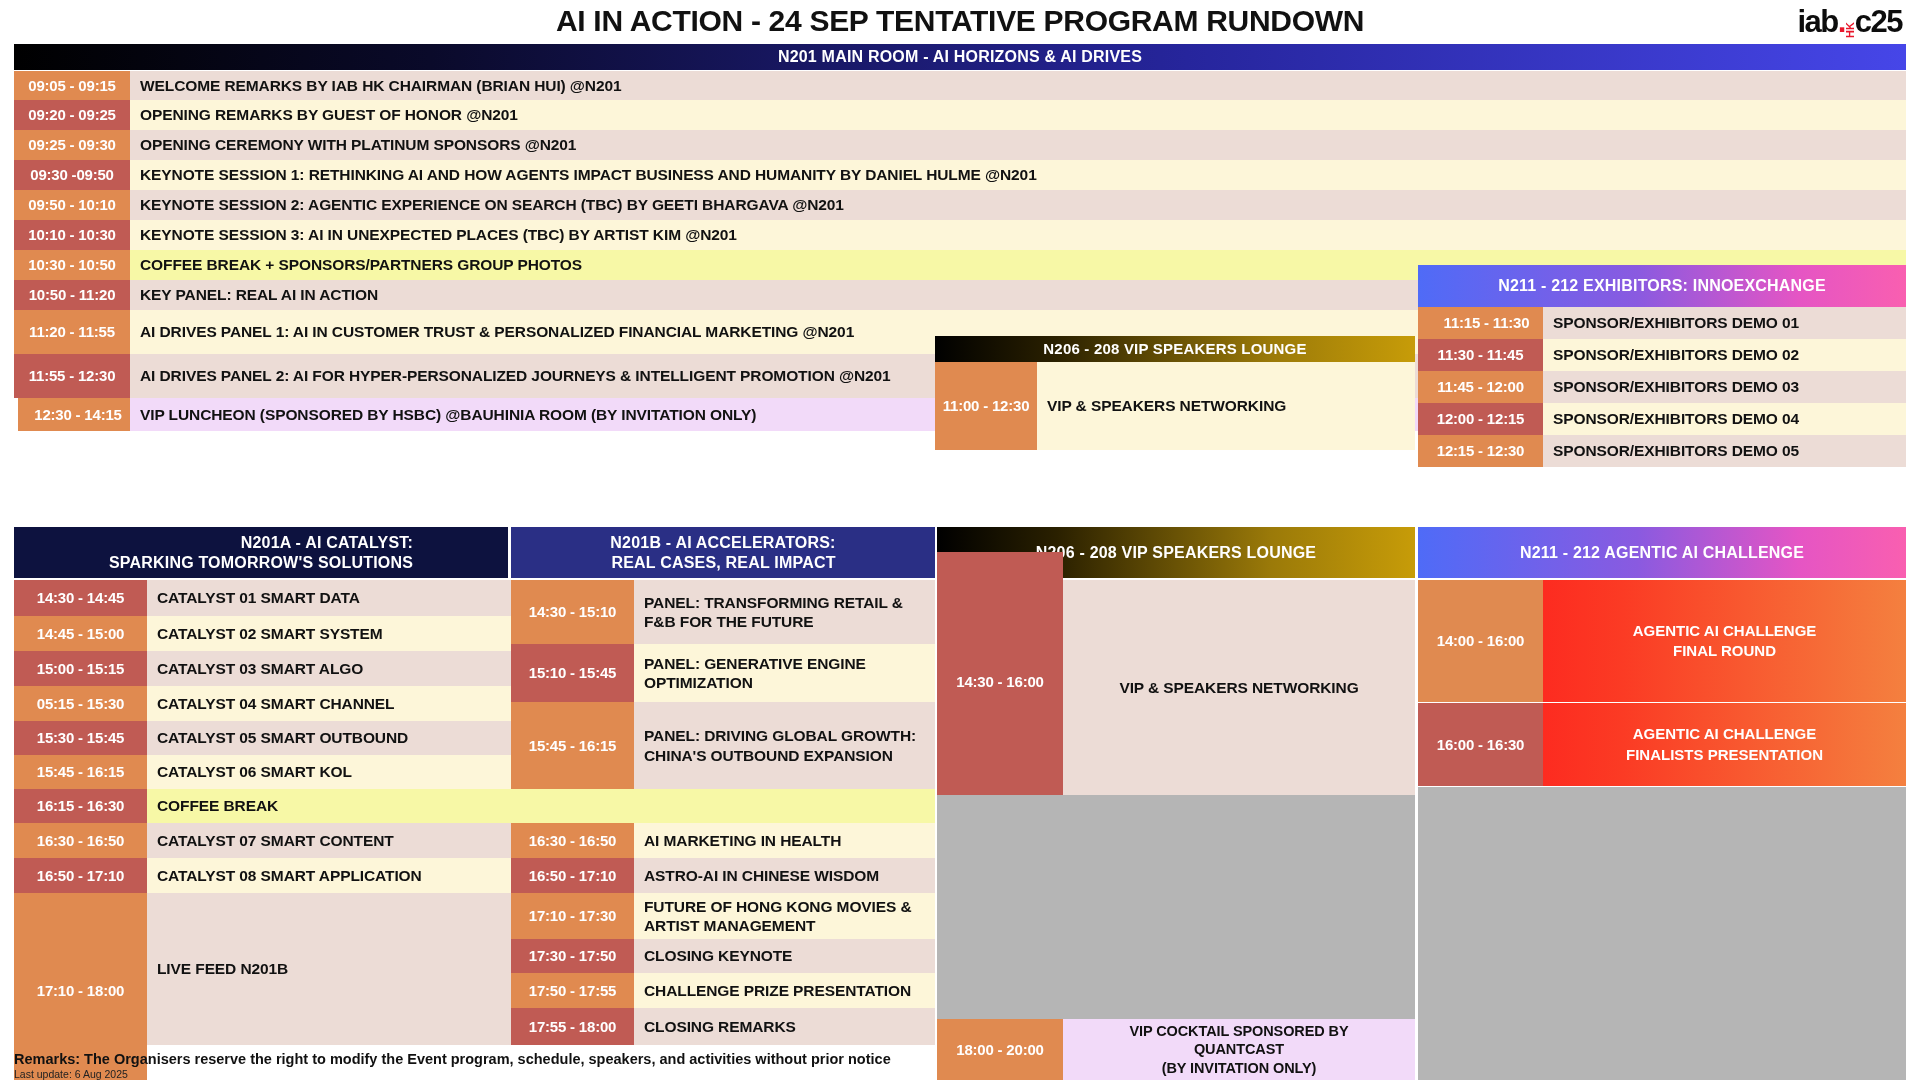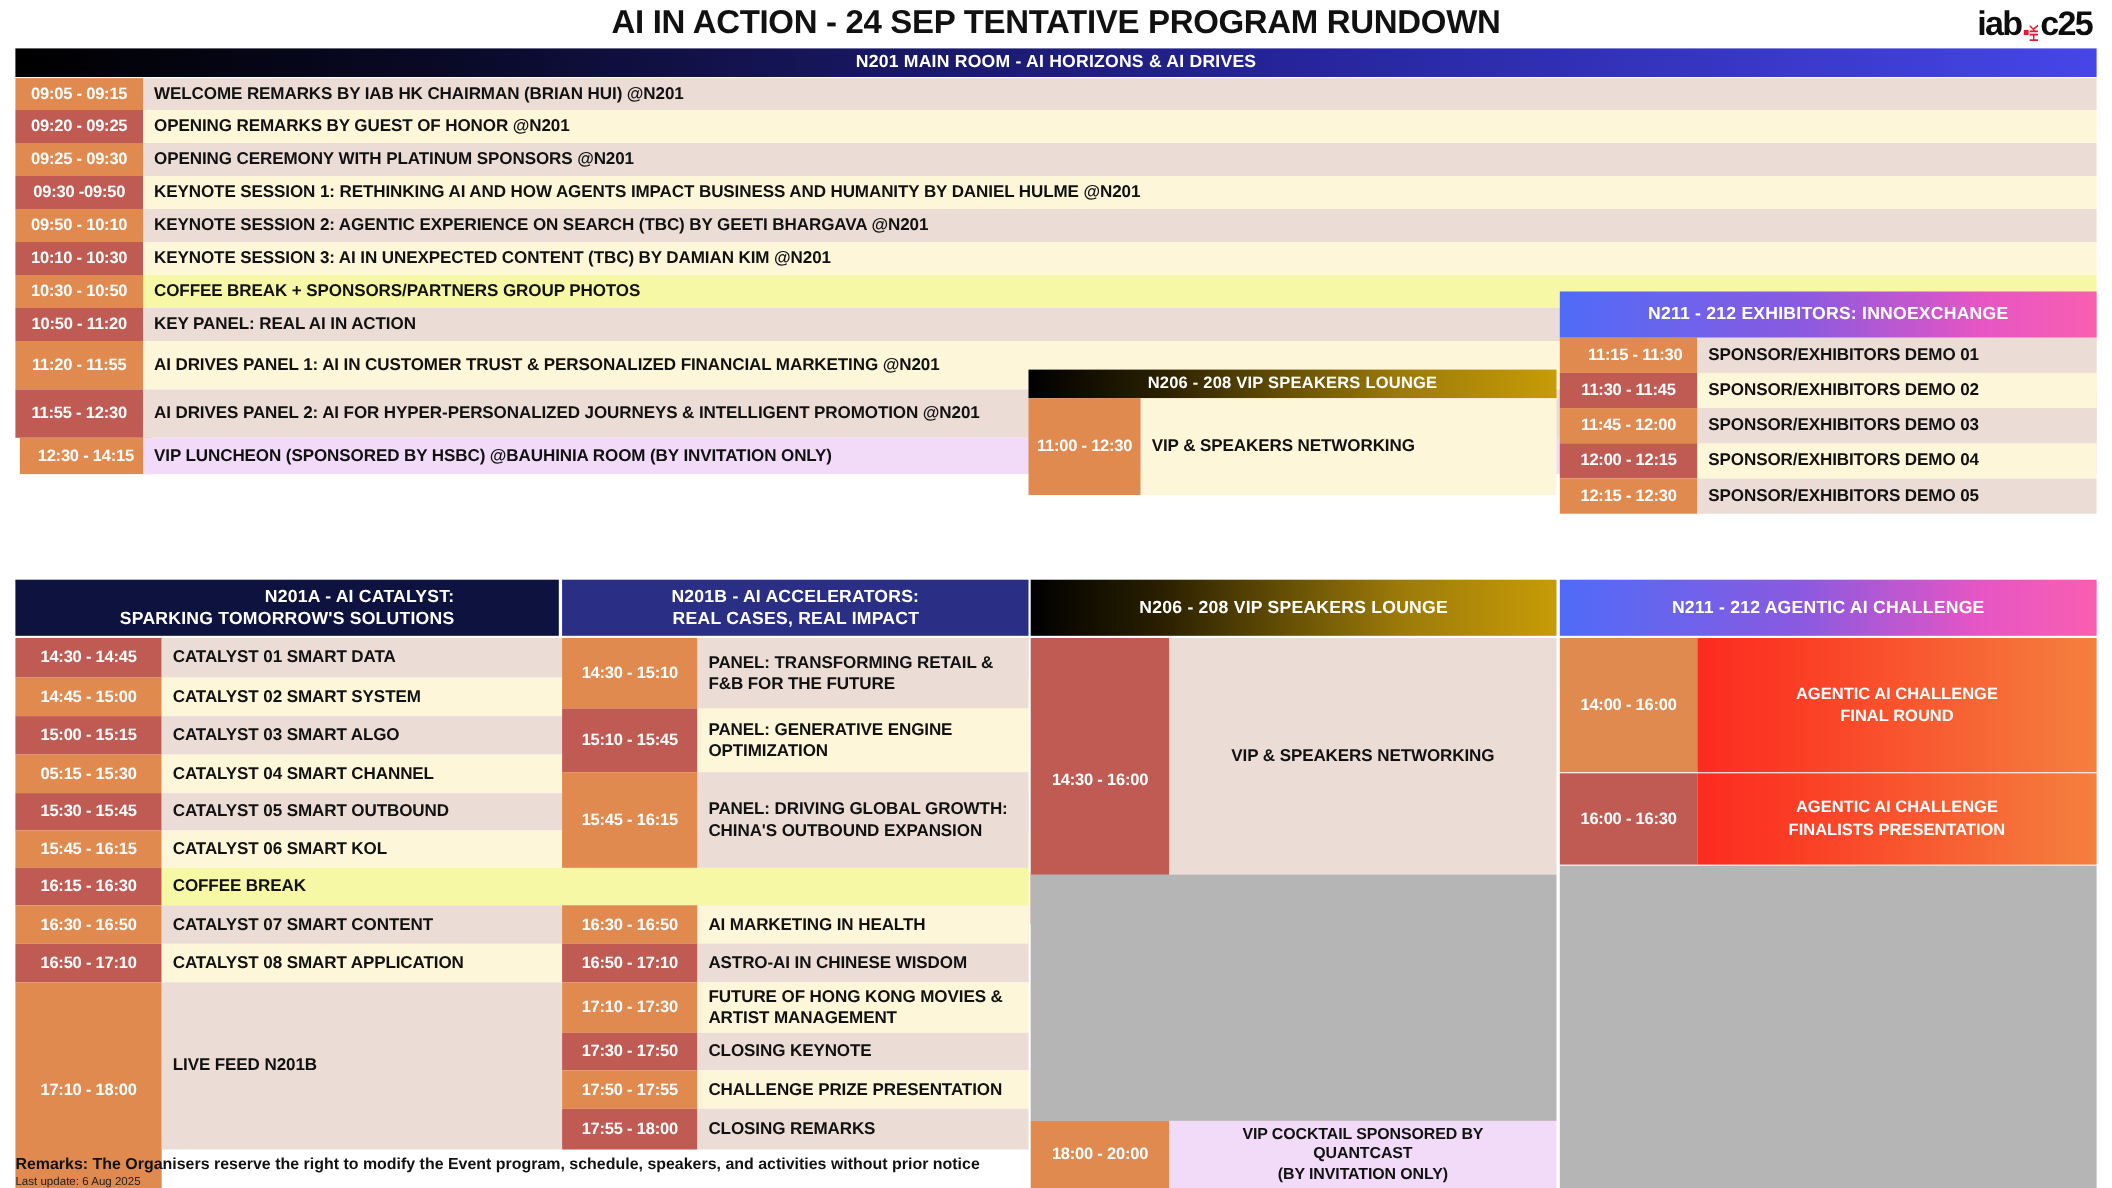--- a/index.html
+++ b/index.html
@@ -111,21 +111,21 @@
   <div class="blk timecell t-orange" style="left:14px; top:130px; width:116px; height:30px;">09:25 - 09:30</div>
   <div class="blk descell d-pink" style="left:130px; top:130px; width:1776px; height:30px;">OPENING CEREMONY WITH PLATINUM SPONSORS @N201</div>
 
   <div class="blk timecell t-red" style="left:14px; top:160px; width:116px; height:30px;">09:30 -09:50</div>
   <div class="blk descell d-cream" style="left:130px; top:160px; width:1776px; height:30px;">KEYNOTE SESSION 1: RETHINKING AI AND HOW AGENTS IMPACT BUSINESS AND HUMANITY BY DANIEL HULME @N201</div>
 
   <div class="blk timecell t-orange" style="left:14px; top:190px; width:116px; height:30px;">09:50 - 10:10</div>
   <div class="blk descell d-pink" style="left:130px; top:190px; width:1776px; height:30px;">KEYNOTE SESSION 2: AGENTIC EXPERIENCE ON SEARCH (TBC) BY GEETI BHARGAVA @N201</div>
 
   <div class="blk timecell t-red" style="left:14px; top:220px; width:116px; height:30px;">10:10 - 10:30</div>
-  <div class="blk descell d-cream" style="left:130px; top:220px; width:1776px; height:30px;">KEYNOTE SESSION 3: AI IN UNEXPECTED CONTENT (TBC) BY DAMIAN KIM  @N201</div>
+  <div class="blk descell d-cream" style="left:130px; top:220px; width:1776px; height:30px;">KEYNOTE SESSION 3: AI IN UNEXPECTED PLACES (TBC) BY ARTIST KIM  @N201</div>
 
   <div class="blk timecell t-orange" style="left:14px; top:250px; width:116px; height:30px;">10:30 - 10:50</div>
   <div class="blk descell d-yellow" style="left:130px; top:250px; width:1776px; height:30px;">COFFEE BREAK + SPONSORS/PARTNERS GROUP PHOTOS</div>
 
   <div class="blk timecell t-red" style="left:14px; top:280px; width:116px; height:30px;">10:50 - 11:20</div>
   <div class="blk descell d-pink" style="left:130px; top:280px; width:1776px; height:30px;">KEY PANEL: REAL AI IN ACTION</div>
 
   <div class="blk timecell t-orange" style="left:14px; top:310px; width:116px; height:44px;">11:20 - 11:55</div>
   <div class="blk descell d-cream" style="left:130px; top:310px; width:1776px; height:44px;">AI DRIVES PANEL 1: AI IN CUSTOMER TRUST &amp; PERSONALIZED FINANCIAL MARKETING @N201</div>
 
@@ -201,21 +201,21 @@
   <div class="blk descell d-pink" style="left:634px; top:858px; width:301px; height:35px;">ASTRO-AI IN CHINESE WISDOM</div>
   <div class="blk timecell t-orange" style="left:511px; top:893px; width:123px; height:46px;">17:10 - 17:30</div>
   <div class="blk descell d-cream" style="left:634px; top:893px; width:301px; height:46px;">FUTURE OF HONG KONG MOVIES &amp; ARTIST MANAGEMENT</div>
   <div class="blk timecell t-red" style="left:511px; top:939px; width:123px; height:34px;">17:30 - 17:50</div>
   <div class="blk descell d-pink" style="left:634px; top:939px; width:301px; height:34px;">CLOSING KEYNOTE</div>
   <div class="blk timecell t-orange" style="left:511px; top:973px; width:123px; height:35px;">17:50 - 17:55</div>
   <div class="blk descell d-cream" style="left:634px; top:973px; width:301px; height:35px;">CHALLENGE PRIZE PRESENTATION</div>
   <div class="blk timecell t-red" style="left:511px; top:1008px; width:123px; height:37px;">17:55 - 18:00</div>
   <div class="blk descell d-pink" style="left:634px; top:1008px; width:301px; height:37px;">CLOSING REMARKS</div>
 
-  <div class="blk timecell t-red" style="left:937px; top:580px; width:126px; height:260px;">14:30 - 16:00</div>
+  <div class="blk timecell t-red" style="left:937px; top:552px; width:126px; height:260px;">14:30 - 16:00</div>
   <div class="blk descell d-pink centered" style="left:1063px; top:580px; width:352px; height:215px;">VIP &amp; SPEAKERS NETWORKING</div>
   <div class="blk descell d-grey" style="left:937px; top:795px; width:478px; height:224px;"></div>
   <div class="blk timecell t-orange" style="left:937px; top:1019px; width:126px; height:61px;">18:00 - 20:00</div>
   <div class="blk descell d-violet centered" style="left:1063px; top:1019px; width:352px; height:61px; font-size:14.5px; white-space:pre-line;">VIP COCKTAIL SPONSORED BY
 QUANTCAST
 (BY INVITATION ONLY)</div>
 
   <div class="blk timecell t-orange" style="left:1418px; top:580px; width:125px; height:122px;">14:00 - 16:00</div>
   <div class="blk challenge" style="left:1543px; top:580px; width:363px; height:122px; white-space:pre-line;">AGENTIC AI CHALLENGE
 FINAL ROUND</div>

